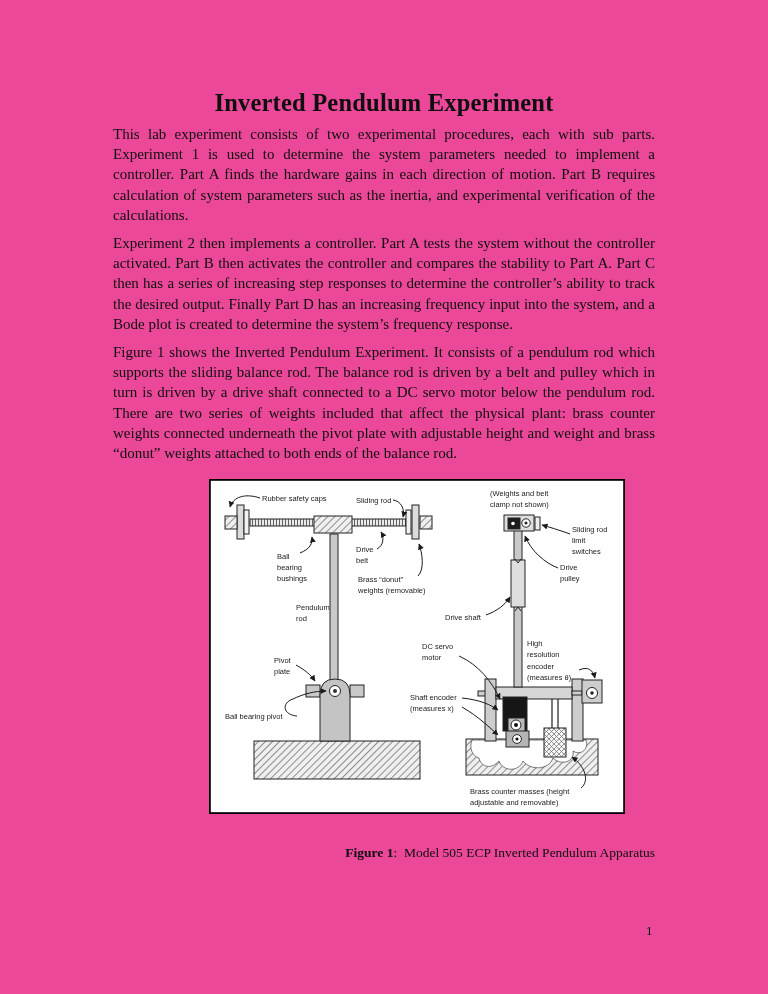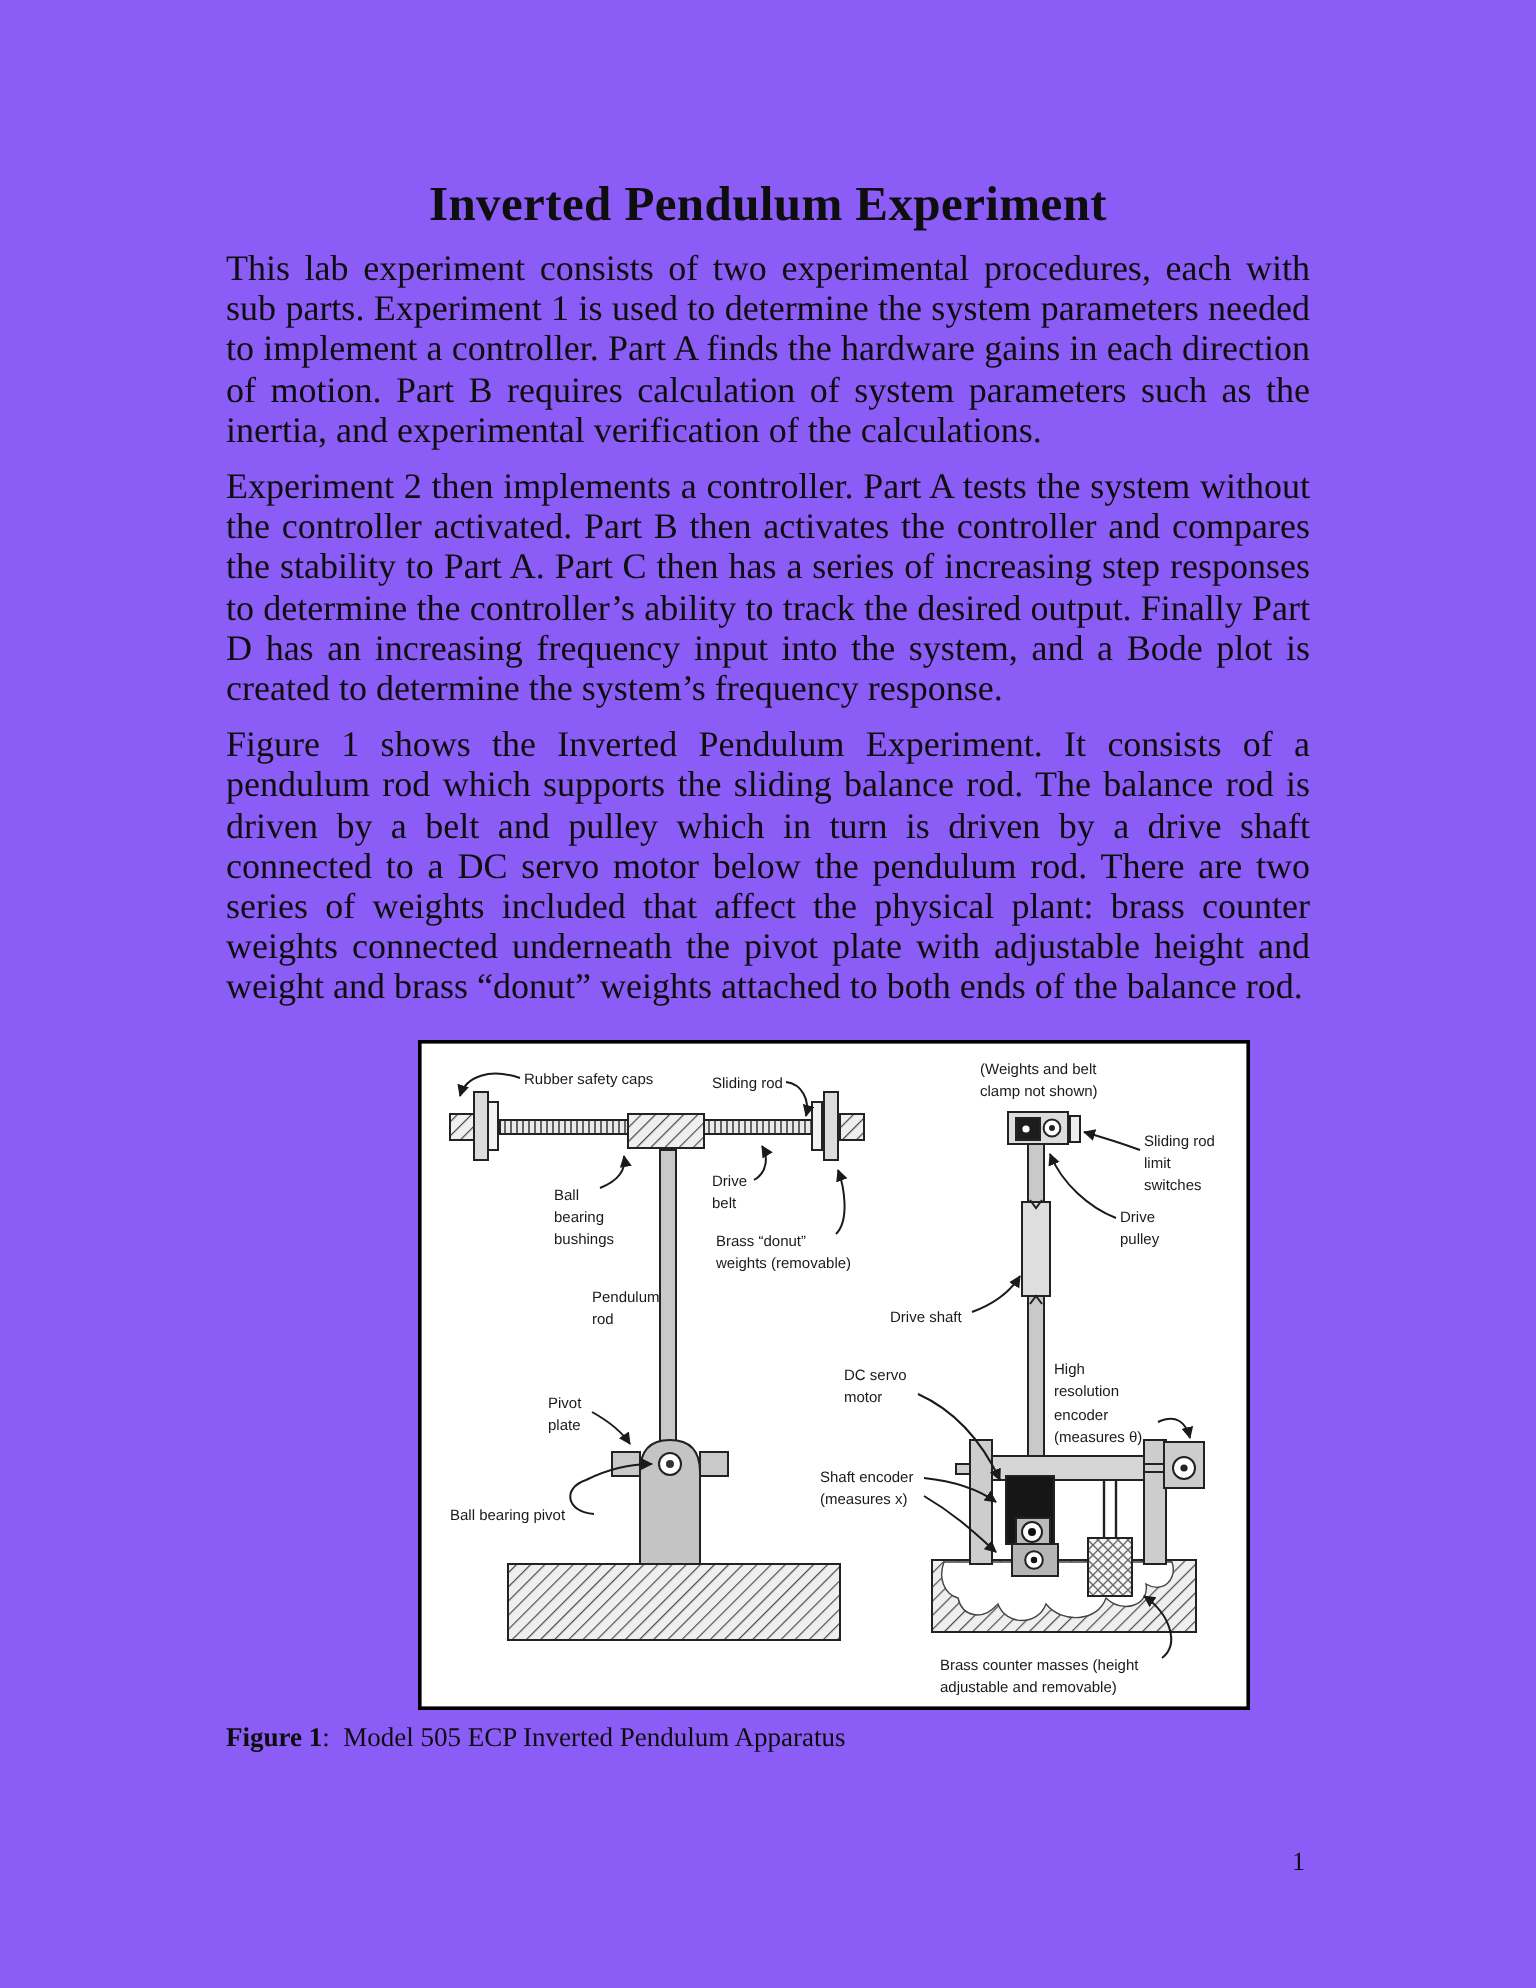--- a/index.html
+++ b/index.html
@@ -1,19 +1,19 @@
 <!DOCTYPE html>
 <html><head>
 <meta charset="utf-8">
 <style>
   html,body{margin:0;padding:0;background:#888;}
   .page{
     position:relative;
     width:768px;height:994px;
-    background:#8b5cf6;
+    background:#ec4899;
     font-family:"Liberation Serif", serif;
     color:#0e0e0e;
     overflow:hidden;
   }
   .content{
     position:absolute;
     left:113px;top:0;
     width:542px;
   }
   .doc-title{
@@ -26,32 +26,32 @@
   }
   h2.section-heading{
     font-family:"Liberation Sans", sans-serif;
     font-size:17.5px;
     line-height:22px;
     font-weight:bold;
     margin:14px 0 6px 0;
   }
   h2.section-heading.second{margin-top:13px;}
   p.body-para{
-    font-size:18px;
+    font-size:15px;
     line-height:20.2px;
     text-align:justify;
     margin:6px 0 8px 0;
   }
   .figure-wrap{
     width:351px;
     margin:16px auto 0 auto;
   }
   .figure-caption{
-    margin-top:1px;
-    text-align:left;
+    margin-top:27px;
+    text-align:right;
     font-size:13.5px;
     white-space:pre-wrap;
   }
   .figure-caption .cap-label{font-weight:bold;}
   .page-number{
     position:absolute;
     left:646px;top:923px;
     font-size:13px;
   }
   svg text{

